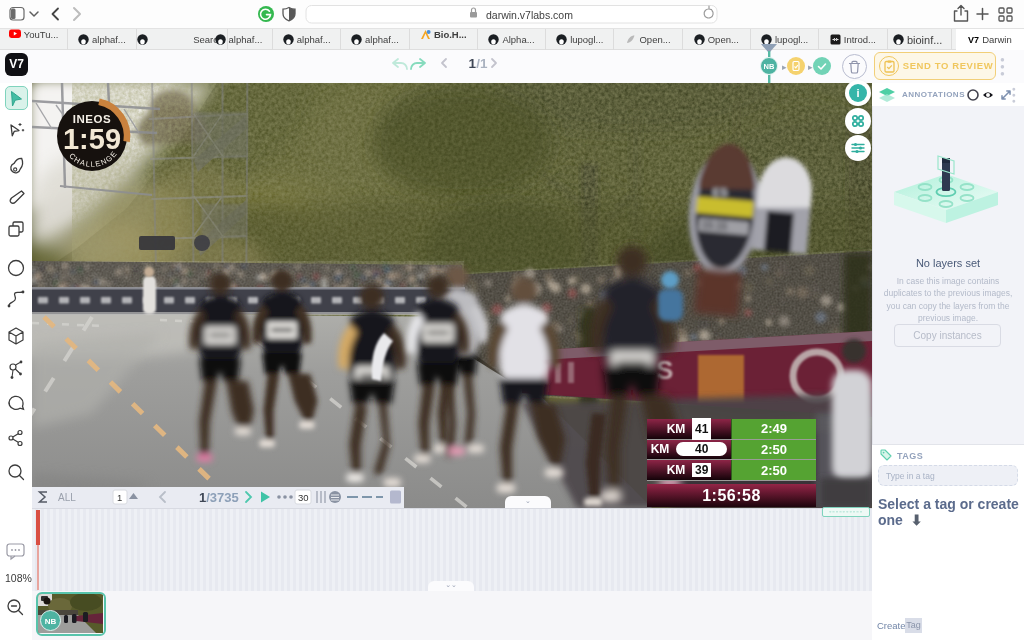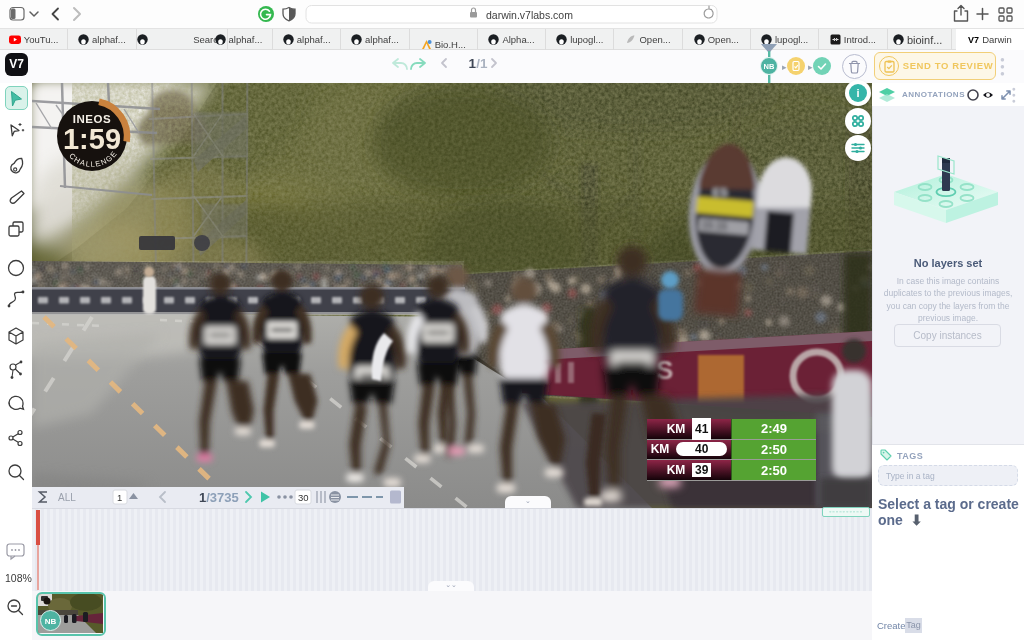--- a/index.html
+++ b/index.html
@@ -42,21 +42,21 @@
     <g fill="none" stroke="#555" stroke-width="1.3">
       <rect x="999" y="8" width="5" height="5" rx="1"></rect>
         <rect x="1007" y="8" width="5" height="5" rx="1"></rect>
       <rect x="999" y="16" width="5" height="5" rx="1"></rect>
         <rect x="1007" y="16" width="5" height="5" rx="1"></rect>
     </g>
   </svg>
   <div class="abs" style="left:486px;top:8.5px;font-size:10.5px;color:#404040;">darwin.v7labs.com</div>
 
   <div class="abs" id="tabbar" style="left:0;top:28px;width:1024px;height:22px;background:#f0f1f1;border-top:1px solid #e3e3e3;border-bottom:1px solid #dedede;">
-      <div style="position: absolute; left: 0px; top: 0px; width: 68.27px; height: 21px; border-right: 1px solid rgb(220, 220, 220); display: flex; align-items: center; justify-content: center; font-size: 9.5px; color: rgb(62, 62, 62); overflow: hidden;">
+      <div style="position: absolute; left: 0px; top: 0px; width: 68.27px; height: 21px; border-right: 1px solid rgb(220, 220, 220); display: flex; align-items: flex-start; justify-content: center; font-size: 9.5px; color: rgb(62, 62, 62); overflow: hidden;">
         <svg width="12" height="10" style="margin-right:3px;flex:none">
           <rect x="0" y="0.5" width="12" height="8.5" rx="2.4" fill="#f00"></rect>
           <path d="M4.8 2.7 l3.2 1.9 l-3.2 1.9 z" fill="#fff"></path>
         </svg>
         <span>YouTu...</span>
       </div>
       <div style="position: absolute; left: 68.27px; top: 0px; width: 68.27px; height: 21px; border-right: 1px solid rgb(220, 220, 220); display: flex; align-items: center; justify-content: center; font-size: 9.5px; color: rgb(62, 62, 62); overflow: hidden;">
         <svg width="11" height="11" style="margin-right:3px;flex:none">
           <circle cx="5.5" cy="5.5" r="5.2" fill="#1b1f23"></circle>
           <ellipse cx="5.5" cy="7.8" rx="2.3" ry="2.6" fill="#fff"></ellipse>
@@ -84,21 +84,21 @@
         </svg>
         <span>alphaf...</span>
       </div>
       <div style="position: absolute; left: 341.35px; top: 0px; width: 68.27px; height: 21px; border-right: 1px solid rgb(220, 220, 220); display: flex; align-items: center; justify-content: center; font-size: 9.5px; color: rgb(62, 62, 62); overflow: hidden;">
         <svg width="11" height="11" style="margin-right:3px;flex:none">
           <circle cx="5.5" cy="5.5" r="5.2" fill="#1b1f23"></circle>
           <ellipse cx="5.5" cy="7.8" rx="2.3" ry="2.6" fill="#fff"></ellipse>
         </svg>
         <span>alphaf...</span>
       </div>
-      <div style="position: absolute; left: 409.62px; top: 0px; width: 68.27px; height: 21px; border-right: 1px solid rgb(220, 220, 220); display: flex; align-items: flex-end; justify-content: center; font-size: 9.5px; color: rgb(62, 62, 62); overflow: hidden;">
+      <div style="position: absolute; left: 409.62px; top: 0px; width: 68.27px; height: 21px; border-right: 1px solid rgb(220, 220, 220); display: flex; align-items: flex-start; justify-content: center; font-size: 9.5px; color: rgb(62, 62, 62); overflow: hidden; font-weight: bold;">
         <svg width="11" height="11" style="margin-right:3px;flex:none">
           <path d="M5.5 1 L10 10 H8 L5.5 4.5 L3 10 H1 Z" fill="#f5a623"></path>
           <circle cx="8.6" cy="3" r="2" fill="#4a90d9"></circle>
         </svg>
         <span>Bio.H...</span>
       </div>
       <div style="position: absolute; left: 477.89px; top: 0px; width: 68.27px; height: 21px; border-right: 1px solid rgb(220, 220, 220); display: flex; align-items: center; justify-content: center; font-size: 9.5px; color: rgb(62, 62, 62); overflow: hidden;">
         <svg width="11" height="11" style="margin-right:3px;flex:none">
           <circle cx="5.5" cy="5.5" r="5.2" fill="#1b1f23"></circle>
           <ellipse cx="5.5" cy="7.8" rx="2.3" ry="2.6" fill="#fff"></ellipse>
@@ -975,20 +975,21 @@
       </div>
       <div style="display:flex;height:19.5px;margin-bottom:1.2px;">
         <div style="width:84px;background:linear-gradient(#8d2547,#140309);color:#fff;font-weight:bold;font-size:12px;display:flex;align-items:center;justify-content:center;">KM&nbsp;&nbsp;<span style="background:#fff;color:#111;padding:0 19px;font-size:12px;line-height:14px;border-radius:7px;">40</span></div>
         <div style="width:85px;background:#55a332;border-left:1px solid #2f5e1d;color:#fff;font-weight:bold;font-size:13px;display:flex;align-items:center;justify-content:center;">2:50</div>
       </div>
       <div style="display:flex;height:19.5px;margin-bottom:1.2px;">
         <div style="width:84px;background:linear-gradient(#8d2547,#140309);color:#fff;font-weight:bold;font-size:12px;display:flex;align-items:center;justify-content:center;">KM&nbsp;&nbsp;<span style="background:#fff;color:#111;padding:0 3px;font-size:12px;line-height:14px;">39</span></div>
         <div style="width:85px;background:#55a332;border-left:1px solid #2f5e1d;color:#fff;font-weight:bold;font-size:13px;display:flex;align-items:center;justify-content:center;">2:50</div>
       </div>
     </div>
+  <div class="abs" style="left:647px;top:484px;width:169px;height:23px;background:linear-gradient(#942547,#1c040c);color:#fff;font-weight:bold;font-size:16px;text-align:center;line-height:23px;letter-spacing:0.5px;">1:56:58</div>
 
   <div class="abs" style="left:32px;top:487px;width:372px;height:21px;background:#e9ebf2;"></div>
   <svg class="abs" style="left:32px;top:486px" width="445" height="22" viewBox="0 0 445 22">
     <path d="M15 6 H7.5 l5.5 5 l-5.5 5 H15" fill="none" stroke="#555b66" stroke-width="1.5"></path>
     <text x="26" y="15" font-size="10" fill="#9aa0ac">ALL</text>
     <rect x="81" y="4" width="14" height="14" rx="2" fill="#fff" stroke="#d8dae0"></rect>
     <text x="85" y="14.5" font-size="9.5" fill="#333">1</text>
     <path d="M97 13 l4.5 -6 l4.5 6 z" fill="#8a92a2"></path>
     <path d="M133 6 l-5 5 l5 5" fill="none" stroke="#b8bec8" stroke-width="1.8" stroke-linecap="round"></path>
     <text x="167" y="16" font-size="13" font-weight="bold" fill="#3f4756">1<tspan fill="#8da0b8">/3735</tspan></text>
@@ -1083,21 +1084,21 @@
         <ellipse cx="79" cy="49" rx="6.5" ry="3"></ellipse>
       <ellipse cx="37" cy="60" rx="6.5" ry="3"></ellipse>
         <ellipse cx="79" cy="60" rx="6.5" ry="3"></ellipse>
         <ellipse cx="58" cy="66" rx="6.5" ry="3"></ellipse>
     </g>
     <ellipse cx="58" cy="54" rx="9.5" ry="4.2" fill="none" stroke="#5fcdb0" stroke-width="1.8"></ellipse>
     <rect x="54" y="20" width="8" height="33" rx="1.5" fill="#2e3950"></rect>
     <rect x="54" y="20" width="8" height="5" fill="#202a3e"></rect>
     <path d="M50 18 l16 5 l0 13 l-16 -5 z" fill="none" stroke="#9ae6cc" stroke-width="1.2"></path>
   </svg>
-  <div class="abs" style="left:872px;top:257px;width:152px;text-align:center;font-size:11px;font-weight:bold;color:#4a5a78;">No layers set</div>
+  <div class="abs" style="left:872px;top:257px;width:152px;text-align:center;font-size:11px;font-weight:normal;color:#4a5a78;">No layers set</div>
   <div class="abs" style="left:878px;top:275px;width:140px;text-align:center;font-size:8.5px;line-height:1.45;color:#b3bac9;">In case this image contains duplicates to the previous images, you can copy the layers from the previous image.</div>
   <div class="abs" style="left:894px;top:324px;width:107px;height:23px;border:1px solid #d9dbe4;border-radius:4px;color:#b7bcc9;font-size:10px;text-align:center;line-height:22px;">Copy instances</div>
 
   <div class="abs" style="left:872px;top:444px;width:152px;height:196px;background:#ffffff;border-top:1px solid #e2e4ea;"></div>
   <svg class="abs" style="left:880px;top:449px" width="12" height="12" viewBox="0 0 12 12">
     <path d="M1 5 l0 -3.2 a0.8 0.8 0 0 1 0.8 -0.8 l3.2 0 l6 6 l-4 4 z" fill="#d9f5ea" stroke="#5ecfae" stroke-width="1.1" stroke-linejoin="round"></path>
     <circle cx="3.6" cy="3.6" r="0.9" fill="#5ecfae"></circle>
   </svg>
   <div class="abs" style="left:897px;top:450.5px;font-size:9px;font-weight:bold;letter-spacing:0.5px;color:#94a3bd;">TAGS</div>
   <div class="abs" style="left:878px;top:465px;width:140px;height:21px;background:#eef0f6;border:1px dashed #d5dbe8;border-radius:6px;color:#a9b3c6;font-size:8.5px;line-height:20px;padding-left:7px;">Type in a tag</div>

